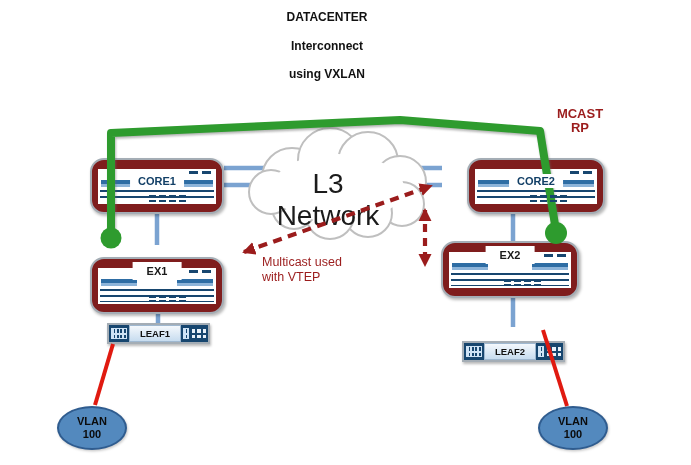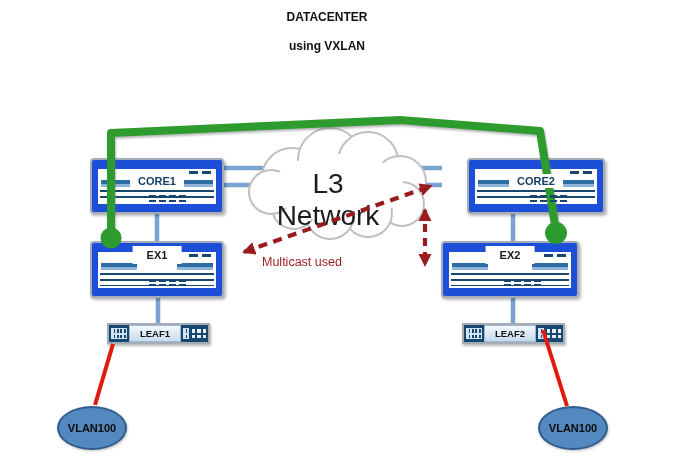--- a/index.html
+++ b/index.html
@@ -13,22 +13,22 @@
                font-size:12px;font-weight:bold;color:#111;line-height:28.5px;}
   .title-tunnel{color:#2E9B2E;}
   .mcast-block{left:545px;top:107px;width:70px;text-align:center;
                font-size:13px;font-weight:bold;color:#9B1C1C;line-height:14px;}
   .cloud-label{left:258px;top:168px;width:140px;text-align:center;
                font-size:28px;color:#1b1b1b;}
   .note-block{left:262px;top:255px;width:144px;text-align:left;
               font-size:12.5px;color:#9B1C1C;line-height:15px;font-weight:500;}
 
   
-  .switch{position:absolute;width:134px;height:56px;background:#1d4ed8;
-          border:2px solid #A4ADB5;border-radius:4px;box-sizing:border-box;
+  .switch{position:absolute;width:134px;height:56px;background:#7f1d1d;
+          border:2px solid #A4ADB5;border-radius:14px;box-sizing:border-box;
           box-shadow:1.5px 2px 3px rgba(0,0,0,.28);}
   .sw-panel{position:absolute;left:6px;right:6px;top:9px;bottom:8px;background:#fff;}
   .sw-topdash{position:absolute;top:2px;right:5px;display:flex;gap:4px;}
   .sw-topdash span{width:9px;height:3px;background:#17466F;}
   .sw-bar{position:absolute;top:11px;height:7px;
           background:linear-gradient(#2E6DA4 0 58%,#8DB4D9 58% 100%);}
   .sw-bar-l{left:3px;width:36px;}
   .sw-bar-r{right:3px;width:36px;}
   .sw-label{position:absolute;top:5px;left:50%;transform:translateX(-50%);
             background:#fff;padding:0 8px;font-size:11px;font-weight:bold;
@@ -51,21 +51,21 @@
   .port-mini{width:9px;}
   .leaf-label{flex:0 0 50px;height:15px;background:linear-gradient(#F4F8FC,#C7DCEF);
               border:1px solid #9FB8D0;display:flex;align-items:center;justify-content:center;
               font-size:9.5px;font-weight:bold;color:#111;}
   .dot-grid{display:grid;grid-template-columns:repeat(3,3.5px);gap:2px;margin-left:1px;}
   .dot-grid span{width:3.5px;height:3.5px;background:#E8F1FA;}
 
   
   .vlan{position:absolute;width:70px;height:44px;border-radius:50%;
         background:#5389BE;border:2.5px solid #2F5C8F;box-sizing:border-box;
-        display:flex;flex-direction:row;align-items:center;justify-content:center;
+        display:flex;flex-direction:column;align-items:center;justify-content:center;
         font-size:11px;font-weight:bold;color:#0b0b0b;line-height:13px;
         box-shadow:1px 1.5px 2.5px rgba(0,0,0,.2);}
 </style>
 </head>
 <body>
 
 <div class="stage">
 
   <svg class="layer" viewBox="0 0 691 465">
     <g stroke="#7BA3D1" stroke-width="4.5">
@@ -85,28 +85,34 @@
       <circle cx="368" cy="213" r="24"></circle>
       <circle cx="330" cy="215" r="24"></circle>
       <circle cx="294" cy="207" r="22"></circle>
       <circle cx="271" cy="192" r="22"></circle>
       <ellipse cx="338" cy="188" rx="66" ry="34" stroke="none"></ellipse>
     </g>
   </svg>
 
   <div class="abs title-block">
     <div>DATACENTER</div>
+    <div>Interconnect</div>
     <div>using VXLAN</div>
   </div>
 
+  <div class="abs mcast-block">
+    <div>MCAST</div>
+    <div>RP</div>
+  </div>
 
   <div class="abs cloud-label">L3 Network</div>
 
   <div class="abs note-block">
     <div>Multicast used</div>
+    <div>with VTEP</div>
   </div>
 
   <div class="switch" style="left:90px;top:158px;">
     <div class="sw-panel">
       <div class="sw-topdash">
           <span></span>
           <span></span>
         </div>
       <div class="sw-bar sw-bar-l"></div>
       <div class="sw-bar sw-bar-r"></div>
@@ -141,21 +147,21 @@
           <span></span>
           <span></span>
           <span></span>
           <span></span>
           <span></span>
           <span></span>
       </div>
     </div>
   </div>
 
-  <div class="switch ex" style="left:90px;top:241px;height:57px;">
+  <div class="switch ex" style="left:90px;top:257px;height:57px;">
     <div class="sw-panel">
       <div class="sw-topdash">
           <span></span>
           <span></span>
         </div>
       <div class="sw-bar sw-bar-l"></div>
       <div class="sw-bar sw-bar-r"></div>
       <div class="sw-label">EX1</div>
       <div class="sw-stripes"></div>
       <div class="sw-cluster">
@@ -207,21 +213,21 @@
     <div class="dot-grid">
       <span></span>
         <span></span>
         <span></span>
         <span></span>
         <span></span>
         <span></span>
     </div>
   </div>
 
-  <div class="leaf" style="left:462px;top:323px;">
+  <div class="leaf" style="left:462px;top:341px;">
     <div class="port-grid">
       <div class="port-row"></div>
         <div class="port-row"></div>
     </div>
     <div class="leaf-label">LEAF2</div>
     <div class="port-grid port-mini">
       <div class="port-row"></div>
         <div class="port-row"></div>
     </div>
     <div class="dot-grid">

